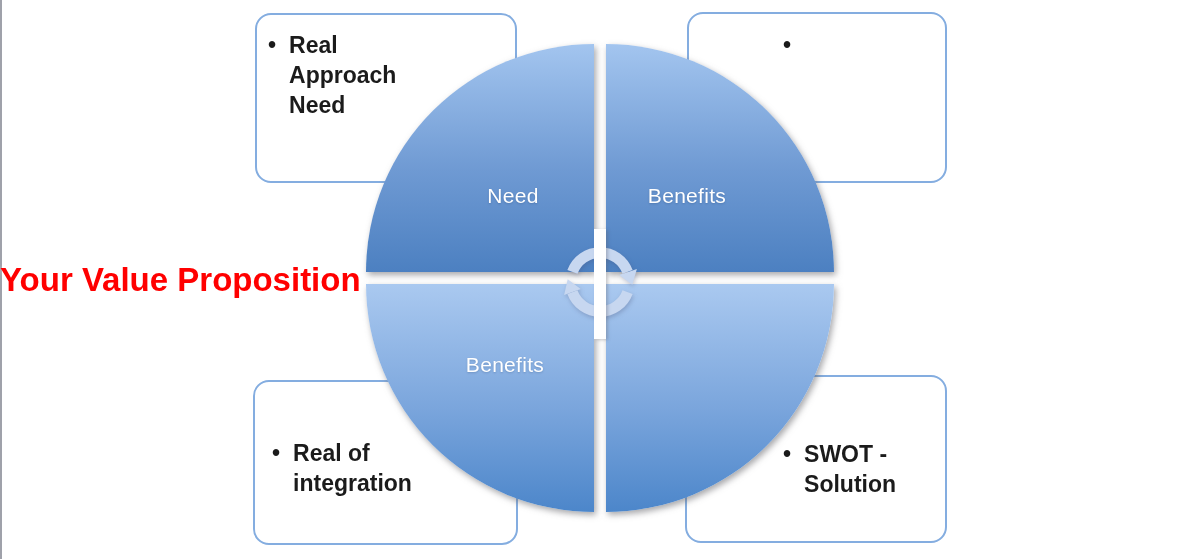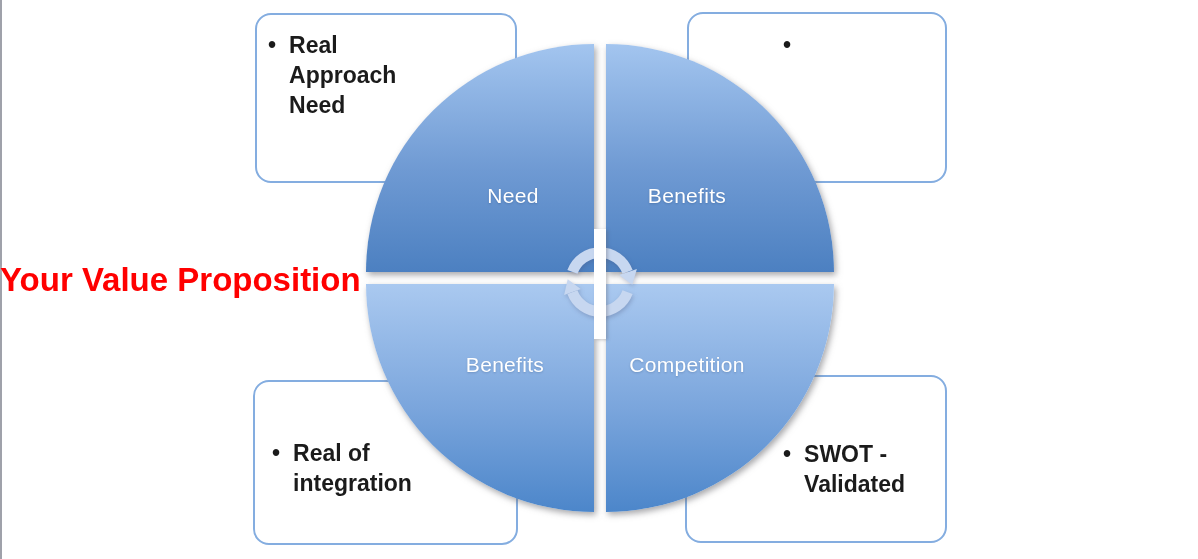--- a/index.html
+++ b/index.html
@@ -126,34 +126,33 @@
   <div class="callout callout-bl">
     <div class="bullet-row">
       <span class="bullet">•</span>
       <span class="btext">Real of integration</span>
     </div>
   </div>
 
   <div class="callout callout-br">
     <div class="bullet-row">
       <span class="bullet">•</span>
-      <span class="btext">SWOT - Validated</span>
+      <span class="btext">SWOT - Solution</span>
     </div>
   </div>
 
   <div class="circle">
     <div class="quad quad-tl"></div>
     <div class="quad quad-tr"></div>
     <div class="quad quad-bl"></div>
     <div class="quad quad-br"></div>
 
     <span class="quad-label label-need">Need</span>
     <span class="quad-label label-approach">Benefits</span>
     <span class="quad-label label-benefits">Benefits</span>
-    <span class="quad-label label-competition">Competition</span>
 
     <svg class="cycle-icon" viewBox="0 0 92 92">
 
       <path d="M 17.8 35.7 A 30 30 0 0 1 74.2 35.7" fill="none" stroke="#c7d7f0" stroke-width="11"></path>
       <polygon points="83.7,32.6 65.7,38.8 79,48.9" fill="#c7d7f0"></polygon>
 
       <path d="M 74.2 56.3 A 30 30 0 0 1 17.8 56.3" fill="none" stroke="#c7d7f0" stroke-width="11"></path>
       <polygon points="9.3,59.4 26.3,53.2 13,43.1" fill="#c7d7f0"></polygon>
     </svg>
 

